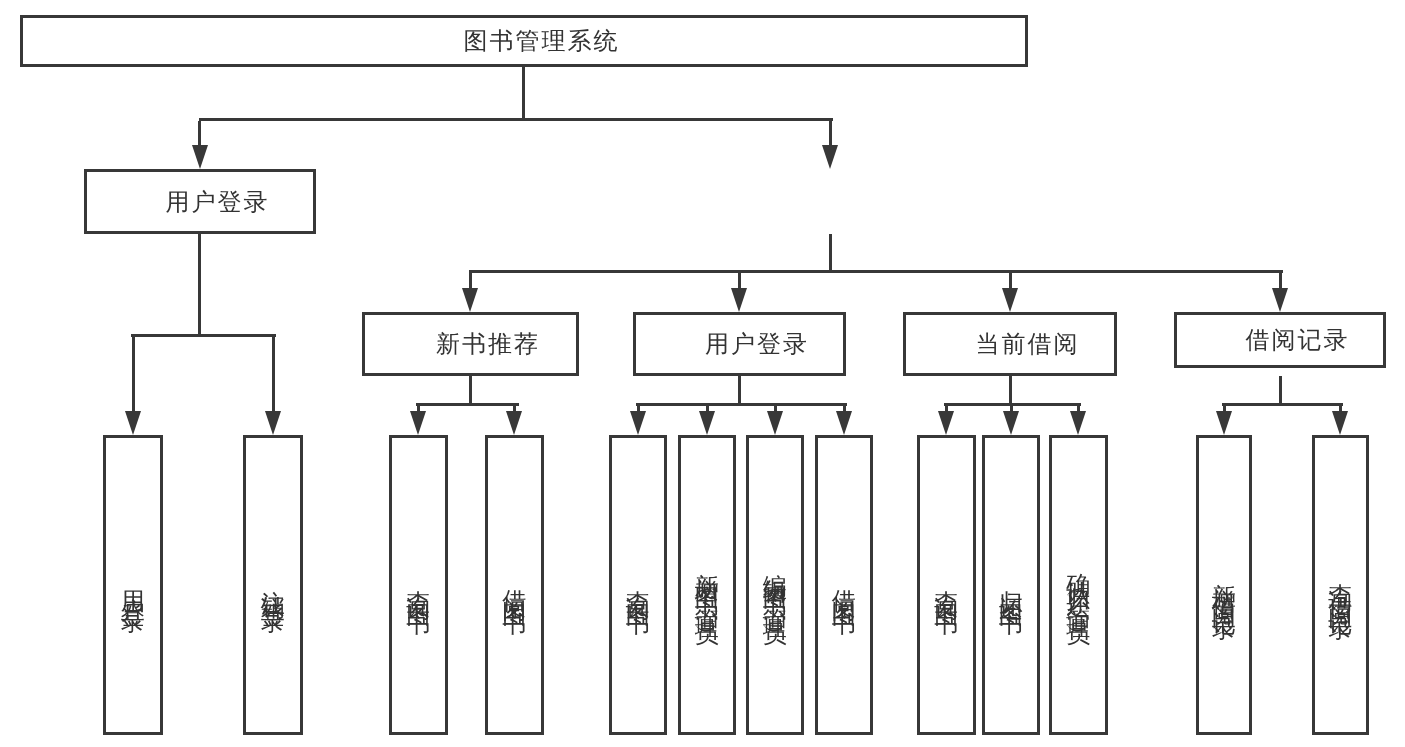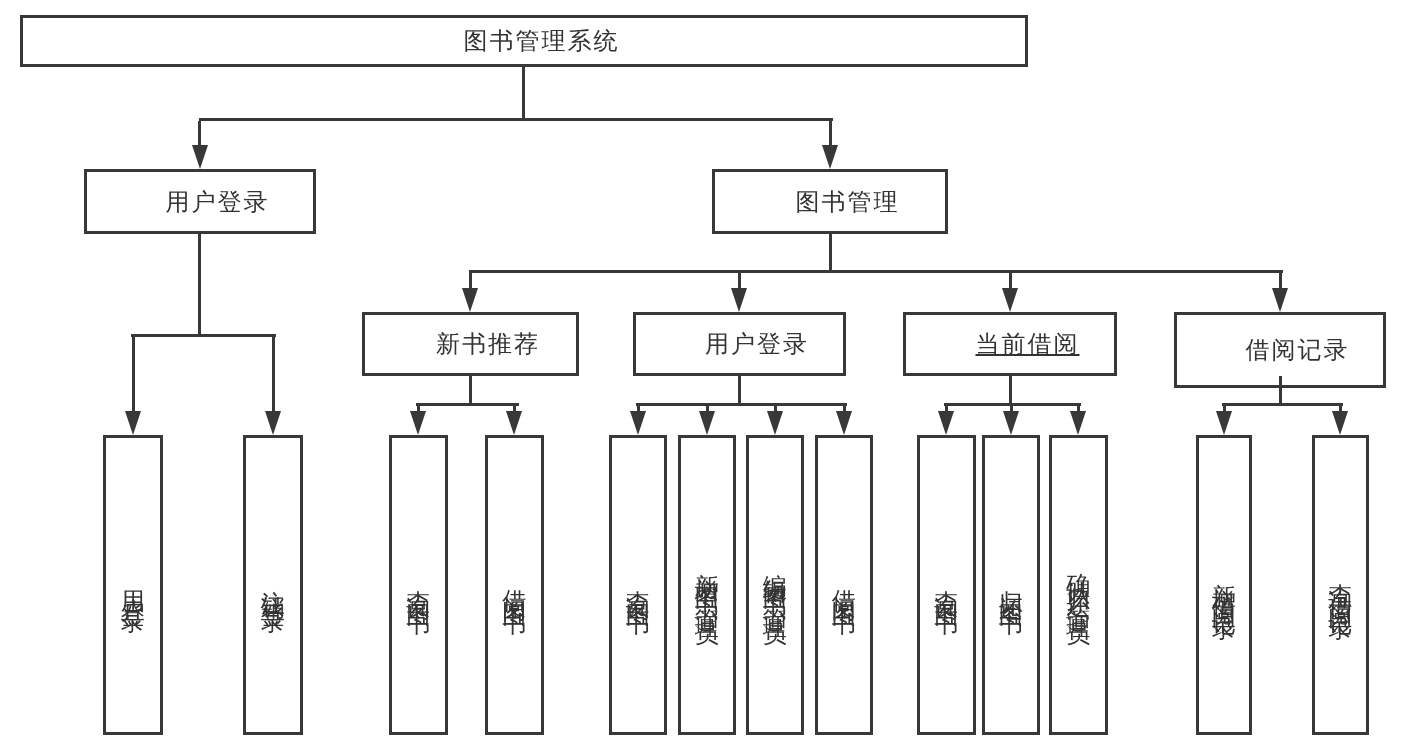--- a/index.html
+++ b/index.html
@@ -42,23 +42,20 @@
   <div class="vline" style="left:522px; top:67px; height:54px;"></div>
   <div class="hline" style="left:199px; top:118px; width:634px;"></div>
   <div class="vline" style="left:198px; top:121px; height:26px;"></div>
   <div class="arrow" style="left:192px; top:145px;"></div>
   <div class="vline" style="left:829px; top:121px; height:26px;"></div>
   <div class="arrow" style="left:822px; top:145px;"></div>
 
   <div class="box hbox" style="left:84px; top:169px; width:232px; height:65px;">
     <span>用户登录</span>
   </div>
-  <div class="box hbox" style="left:712px; top:169px; width:236px; height:65px;">
-    <span>图书管理</span>
-  </div>
 
   <div class="vline" style="left:198px; top:234px; height:103px;"></div>
   <div class="hline" style="left:131px; top:334px; width:145px;"></div>
   <div class="vline" style="left:132px; top:337px; height:76px;"></div>
   <div class="arrow" style="left:125px; top:411px;"></div>
   <div class="vline" style="left:272px; top:337px; height:76px;"></div>
   <div class="arrow" style="left:265px; top:411px;"></div>
 
   <div class="vline" style="left:829px; top:234px; height:39px;"></div>
   <div class="hline" style="left:469px; top:270px; width:814px;"></div>
@@ -70,24 +67,24 @@
   <div class="arrow" style="left:1002px; top:288px;"></div>
   <div class="vline" style="left:1279px; top:273px; height:18px;"></div>
   <div class="arrow" style="left:1272px; top:288px;"></div>
 
   <div class="box hbox" style="left:362px; top:312px; width:217px; height:64px;">
     <span>新书推荐</span>
   </div>
   <div class="box hbox" style="left:633px; top:312px; width:213px; height:64px;">
     <span>用户登录</span>
   </div>
-  <div class="box hbox" style="left:903px; top:312px; width:214px; height:64px;text-decoration:underline;">
+  <div class="box hbox" style="left:903px; top:312px; width:214px; height:64px;">
     <span>当前借阅</span>
   </div>
-  <div class="box hbox" style="left:1174px; top:312px; width:212px; height:76px;">
+  <div class="box hbox" style="left:1174px; top:312px; width:212px; height:56px;">
     <span>借阅记录</span>
   </div>
 
   <div class="vline" style="left:469px; top:376px; height:30px;"></div>
   <div class="hline" style="left:416px; top:403px; width:103px;"></div>
   <div class="vline" style="left:417px; top:406px; height:7px;"></div>
   <div class="arrow" style="left:410px; top:411px;"></div>
   <div class="vline" style="left:513px; top:406px; height:7px;"></div>
   <div class="arrow" style="left:506px; top:411px;"></div>
 

